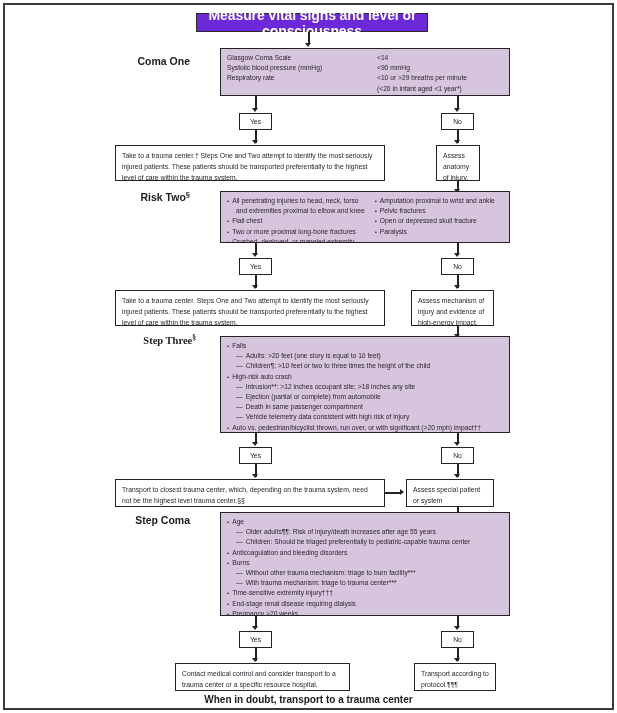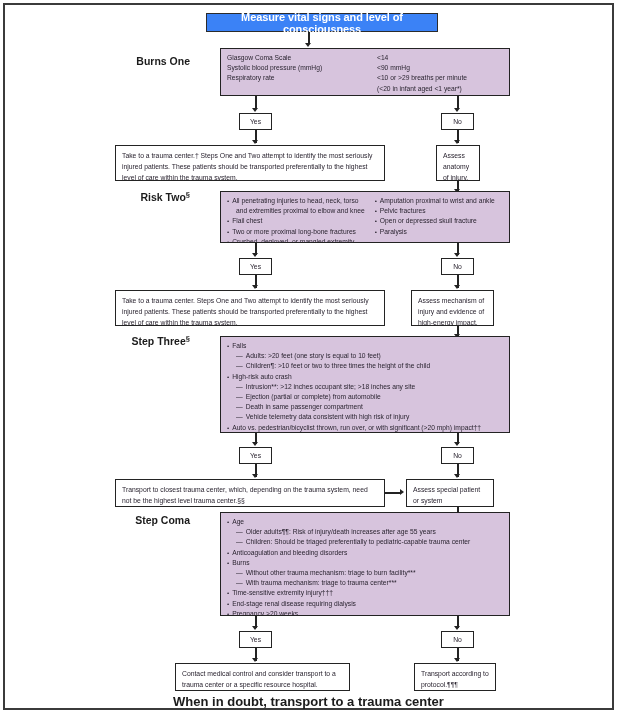--- a/index.html
+++ b/index.html
@@ -20,29 +20,28 @@
     border: 2px solid #3b3b3b;
     background: #fff;
   }
   .canvas { position: absolute; left: 0; top: 0; width: 607px; height: 703px; }
 
   
   .node { position: absolute; }
 
   
   .banner {
-    background: #3b82f6;
+    background: #6d28d9;
     border: 1.5px solid #2b2b2b;
     color: #ffffff;
     font-weight: bold;
-    font-size: 11px;
+    font-size: 14px;
     letter-spacing: -0.1px;
     display: flex; align-items: center; justify-content: center;
     text-align: center;
-    margin-left: 10px;
   }
 
   
   .crit {
     background: #d7c4dd;
     border: 1.5px solid #232323;
     font-size: 6.7px;
     line-height: 1.52;
     color: #2a2430;
     padding: 4px 6px 3px 6px;
@@ -100,39 +99,39 @@
   .arrowright {
     position: absolute;
     width: 0; height: 0;
     border-top: 3.2px solid transparent;
     border-bottom: 3.2px solid transparent;
     border-left: 4.6px solid #232323;
   }
 
   .footer {
     position: absolute;
-    font-size: 13px;
+    font-size: 10px;
     font-weight: bold;
     color: #1b1b1b;
     text-align: center;
     width: 100%;
   }
 </style>
 </head>
 <body>
 
 <div id="frame">
   <div class="canvas">
 
     <div class="node banner" style="left:191px; top:8px; width:232px; height:19px;">Measure vital signs and level of consciousness</div>
     <div class="vline" style="left:303px; top:27px; height:12px;"></div>
     <div class="arrowdown" style="left:300px; top:38px;"></div>
 
     <div class="node steplabel" style="left:80px; top:50px; width:105px;">
-      <span>Burns One</span>
+      <span>Coma One</span>
     </div>
 
     <div class="node crit" style="left:215px; top:43px; width:290px; height:48px;">
       <div class="row">
         <div class="lbl">Glasgow Coma Scale</div>
         <div>&lt;14</div>
       </div>
       <div class="row">
         <div class="lbl">Systolic blood pressure (mmHg)</div>
         <div>&lt;90 mmHg</div>
@@ -198,21 +197,21 @@
     <div class="node yn" style="left:436px; top:253px; width:33px; height:17px;">No</div>
     <div class="vline" style="left:452px; top:270px; height:13px;"></div>
     <div class="arrowdown" style="left:449px; top:280px;"></div>
 
     <div class="node act" style="left:110px; top:285px; width:270px; height:36px;">Take to a trauma center. Steps One and Two attempt to identify the most seriously injured patients. These patients should be transported preferentially to the highest level of care within the trauma system.</div>
     <div class="node act" style="left:406px; top:285px; width:83px; height:36px;">Assess mechanism of injury and evidence of high-energy impact.</div>
 
     <div class="vline" style="left:452px; top:321px; height:10px;"></div>
     <div class="arrowdown" style="left:449px; top:329px;"></div>
 
-    <div class="node steplabel" style="left:70px; top:330px; width:115px;">
+    <div class="node steplabel" style="left:76px; top:330px; width:115px;font-family:Liberation Serif, serif;">
       <span>Step Three</span><sup>§</sup>
     </div>
 
     <div class="node crit" style="left:215px; top:331px; width:290px; height:97px;">
       <div class="li bul">Falls</div>
       <div class="li ind dash">Adults: &gt;20 feet (one story is equal to 10 feet)</div>
       <div class="li ind dash">Children¶: &gt;10 feet or two to three times the height of the child</div>
       <div class="li bul">High-risk auto crash</div>
       <div class="li ind dash">Intrusion**: &gt;12 inches occupant site; &gt;18 inches any site</div>
       <div class="li ind dash">Ejection (partial or complete) from automobile</div>

